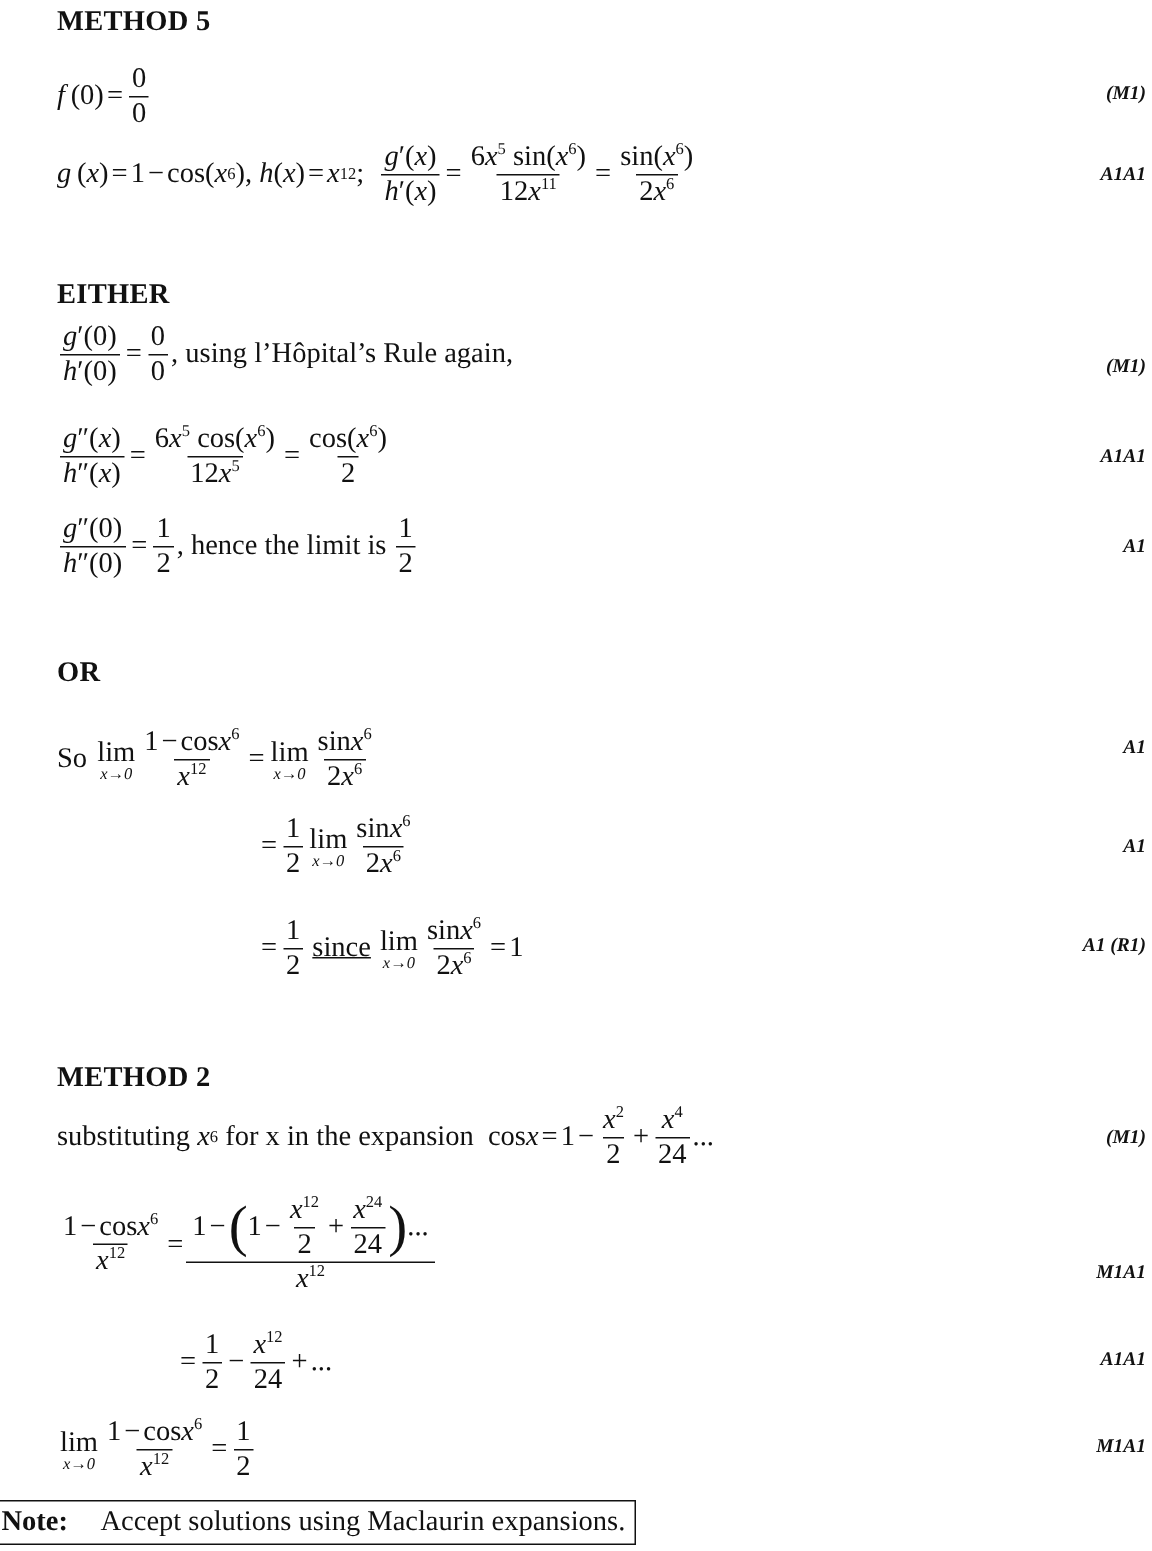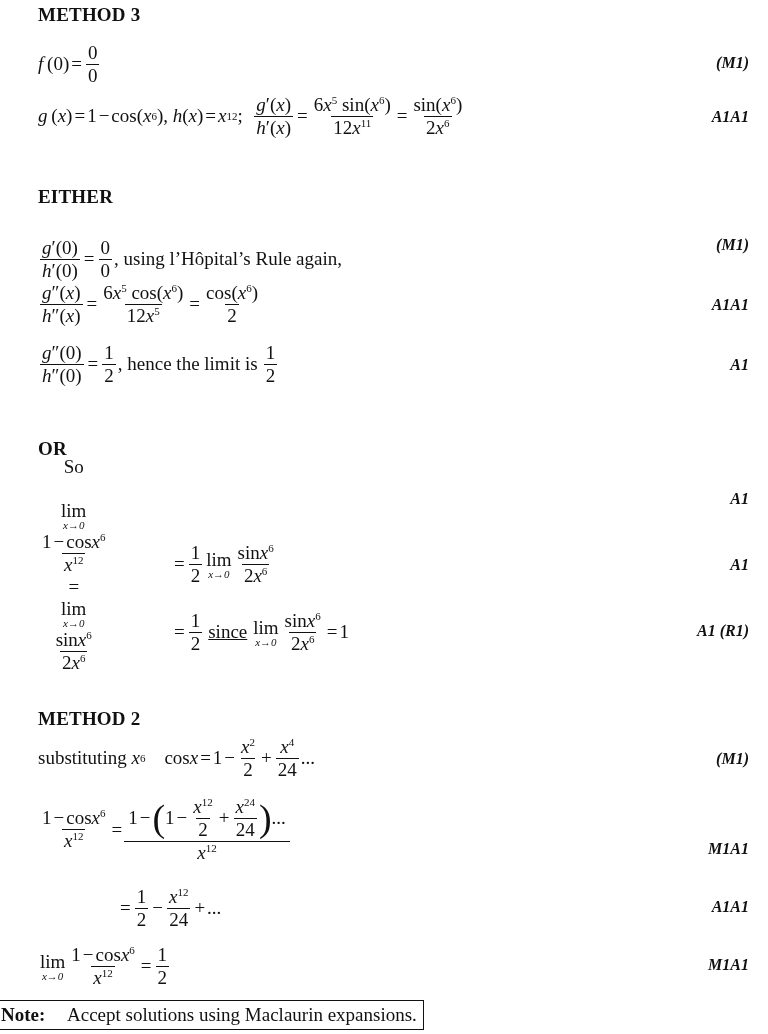--- a/index.html
+++ b/index.html
@@ -1,38 +1,38 @@
 <!DOCTYPE html>
 <html><head>
 <meta charset="utf-8">
 <style>
   html, body { margin:0; padding:0; background:#ffffff; }
   body { width:768px; height:1034px; position:relative; overflow:hidden;
          font-family:"Liberation Serif","DejaVu Serif",serif; color:#111; font-size:19px; }
   .abs { position:absolute; }
   .heading { font-weight:bold; font-size:19px; letter-spacing:0.2px; }
-  .mark { position:absolute; right:19px; font-weight:bold; font-style:italic; font-size:16px; }
+  .mark { position:absolute; right:4px; font-weight:bold; font-style:italic; font-size:13px; }
   .line { position:absolute; display:flex; align-items:center; white-space:nowrap; }
   .frac { display:inline-flex; flex-direction:column; align-items:center; vertical-align:middle; margin:0 2px; }
   .frac .num { padding:0 2px; line-height:1.15; }
   .frac .den { padding:0 2px; line-height:1.15; border-top:1px solid #111; }
   .i { font-style:italic; }
   sup { font-size:11px; vertical-align:super; line-height:0; }
   .lim { display:inline-flex; flex-direction:column; align-items:center; vertical-align:middle; margin:0 2px;justify-content:center; }
   .lim .sub { font-size:11px; font-style:italic; margin-top:-3px; }
   .op { margin:0 2px; }
   .txt { margin:0 4px;text-decoration:underline; }
   .note { position:absolute; left:-2px; top:1000px; border:1px solid #111; padding:3px 6px 3px 2px; font-size:19px; }
   .note b { margin-right:18px; }
   .paren { font-size:38px; font-weight:200; line-height:1; }
 </style>
 </head>
 <body>
 
-<div class="abs heading" style="left:38px; top:4px;">METHOD 3</div>
+<div class="abs heading" style="left:38px; top:4px;">METHOD 5</div>
 
 <div class="line" style="left:38px; top:42px;">
   <span class="i">f</span> (0)<span class="op">=</span>
   <span class="frac">
       <span class="num">0</span>
       <span class="den">0</span>
     </span>
 </div>
 <div class="mark" style="top:54px;">(M1)</div>
 
@@ -48,21 +48,21 @@
     </span><span class="op">=</span>
   <span class="frac">
       <span class="num">sin(<span class="i">x</span><sup>6</sup>)</span>
       <span class="den">2<span class="i">x</span><sup>6</sup></span>
     </span>
 </div>
 <div class="mark" style="top:108px;">A1A1</div>
 
 <div class="abs heading" style="left:38px; top:186px;">EITHER</div>
 
-<div class="line" style="left:38px; top:237px;">
+<div class="line" style="left:38px; top:214px;">
   <span class="frac">
       <span class="num"><span class="i">g</span>′(0)</span>
       <span class="den"><span class="i">h</span>′(0)</span>
     </span>
     <span class="op">=</span>
   <span class="frac">
       <span class="num">0</span>
       <span class="den">0</span>
     </span>
   <span>, using l’Hôpital’s Rule again,</span>
@@ -100,21 +100,21 @@
   <span>, hence the limit is</span>
   <span class="frac" style="margin-left:6px;">
       <span class="num">1</span>
       <span class="den">2</span>
     </span>
 </div>
 <div class="mark" style="top:356px;">A1</div>
 
 <div class="abs heading" style="left:38px; top:438px;">OR</div>
 
-<div class="line" style="left:38px; top:456px;flex-direction:column;">
+<div class="line" style="left:38px; top:484px;">
   <span>So</span>&nbsp;
   <span class="lim">
       <span>lim</span>
       <span class="sub">x→0</span>
     </span>
   <span class="frac">
       <span class="num">1<span class="op">−</span>cos<span class="i">x</span><sup>6</sup></span>
       <span class="den"><span class="i">x</span><sup>12</sup></span>
     </span><span class="op">=</span>
   <span class="lim">
@@ -160,21 +160,21 @@
       <span class="den">2<span class="i">x</span><sup>6</sup></span>
     </span><span class="op">=</span>1
 </div>
 <div class="mark" style="top:622px;">A1 (R1)</div>
 
 <div class="abs heading" style="left:38px; top:708px;">METHOD 2</div>
 
 <div class="line" style="left:38px; top:736px;">
   <span>substituting</span>&nbsp;
   <span class="i">x</span><sup>6</sup>&nbsp;
-  &nbsp;
+  <span>for x in the expansion</span>&nbsp;
   cos<span class="i">x</span><span class="op">=</span>1<span class="op">−</span>
   <span class="frac">
       <span class="num"><span class="i">x</span><sup>2</sup></span>
       <span class="den">2</span>
     </span><span class="op">+</span>
   <span class="frac">
       <span class="num"><span class="i">x</span><sup>4</sup></span>
       <span class="den">24</span>
     </span>...
 </div>

